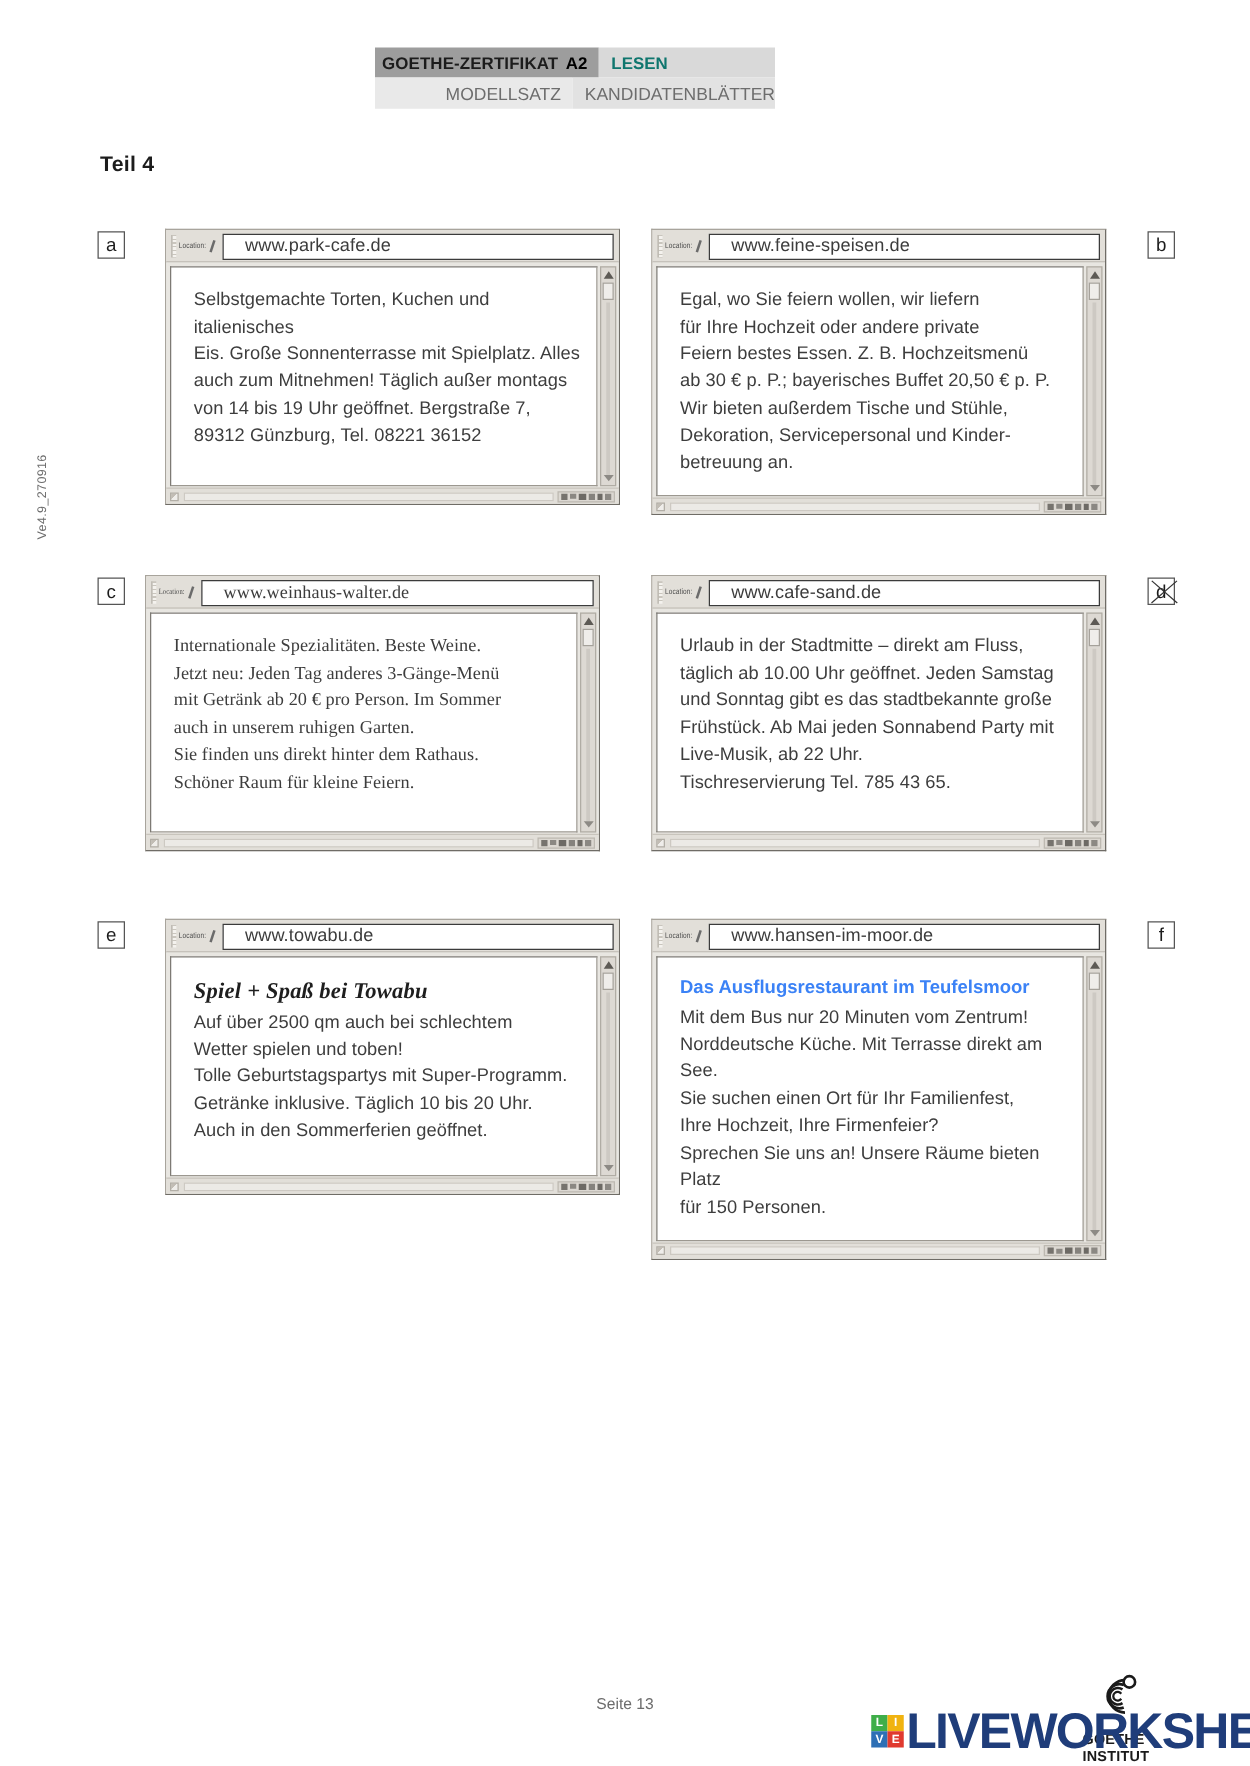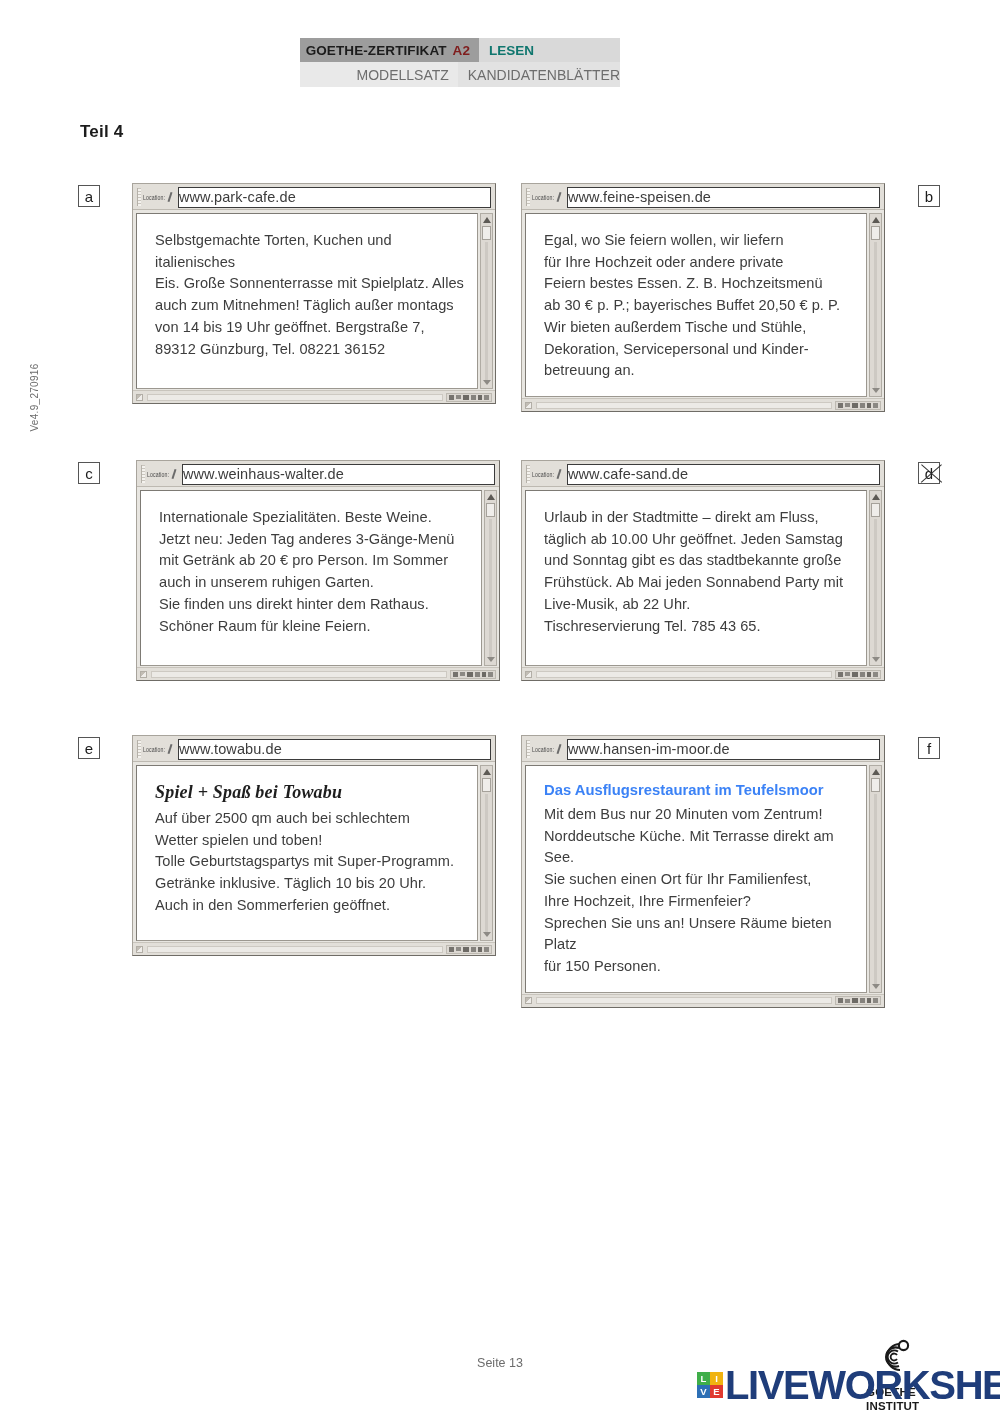--- a/index.html
+++ b/index.html
@@ -31,21 +31,21 @@
     color: #1c1c1c;
     font-weight: bold;
     font-size: 13.5px;
     letter-spacing: 0.1px;
     display: flex;
     align-items: center;
     justify-content: flex-end;
     padding-right: 9px;
     width: 222px;
   }
-  .hdr-row1 .cell-left .a2 { color: #7f1d1d; margin-left: 6px; }
+  .hdr-row1 .cell-left .a2 { color: #000000; margin-left: 6px; }
   .hdr-row1 .cell-right {
     background: #d9d9d9;
     color: #0f766e;
     font-weight: bold;
     font-size: 13.5px;
     display: flex;
     align-items: center;
     padding-left: 10px;
     width: 174px;
   }
@@ -170,20 +170,21 @@
     background: #6b6b6b;
     transform: rotate(18deg);
   }
   .urlfield {
     flex: 1 1 auto;
     height: 21px;
     background: #ffffff;
     border: 1.5px solid #3b3b3b;
     display: flex;
     align-items: center;
+    padding-left: 17px;
     font-size: 14.5px;
     color: #3c3c3c;
     letter-spacing: 0.1px;
     overflow: hidden;
     white-space: nowrap;
   }
   .win-body-wrap {
     display: flex;
     background: #e8e6e1;
     padding: 3px 2px 1px 3px;
@@ -458,21 +459,21 @@
           <i></i>
           <i></i>
           <i></i>
           <i></i>
         </span>
       </div>
     </div>
     <div class="letterbox" style="left: 78px; top: 462px;">
       <span>c</span>
     </div>
-    <div class="win" style="left: 136px; top: 460px;">
+    <div class="win" style="left: 116px; top: 460px; font-family: Liberation Serif, serif;">
       <div class="win-toolbar">
         <span class="grip"></span>
         <span class="loclabel">Location:</span>
         <span class="pen-icon"></span>
         <div class="urlfield">www.weinhaus-walter.de</div>
       </div>
       <div class="win-body-wrap">
         <div class="win-page">
           <p>Internationale Spezialitäten. Beste Weine.</p>
           <p>Jetzt neu: Jeden Tag anderes 3-Gänge-Menü</p>

